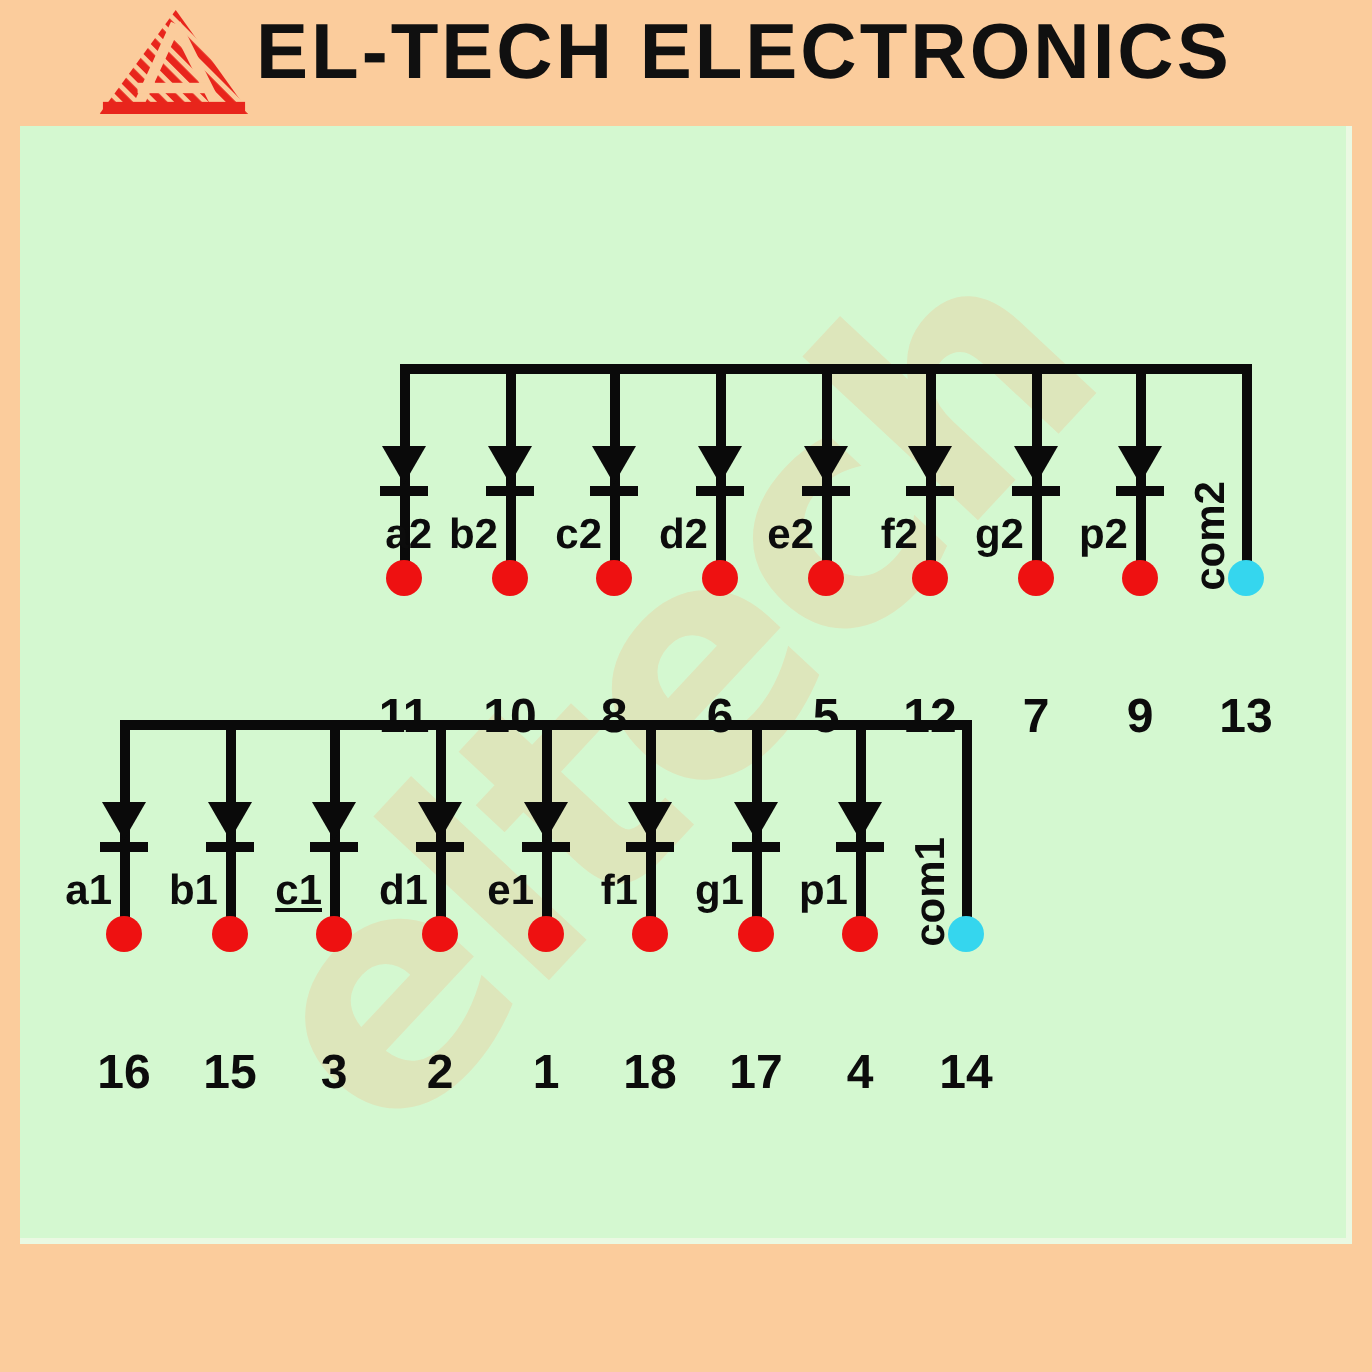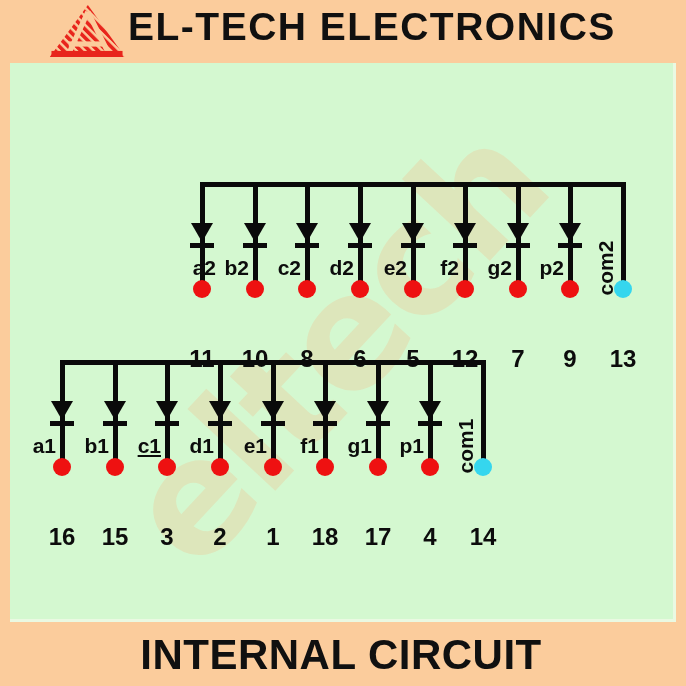--- a/index.html
+++ b/index.html
@@ -178,15 +178,14 @@
       <div class="seg-label" style="left: 424px; top: 446px;">p1</div>
       <div class="dot" style="left: 421px; top: 458px; background: rgb(238, 17, 17);"></div>
       <div class="pin-label" style="left: 430px; top: 493px;">4</div>
       <div class="line" style="left: 481px; top: 362px; width: 5px; height: 105px; background: rgb(10, 10, 10);"></div>
       <div class="com-label" style="left: 466px; top: 446px;">com1</div>
       <div class="dot" style="left: 474px; top: 458px; background: rgb(53, 214, 238);"></div>
       <div class="pin-label" style="left: 483px; top: 493px;">14</div>
     </div>
 
 
-  <div class="footer-title">INTERNAL CIRCUIT</div>
 
 </div>
 
 </body></html>

